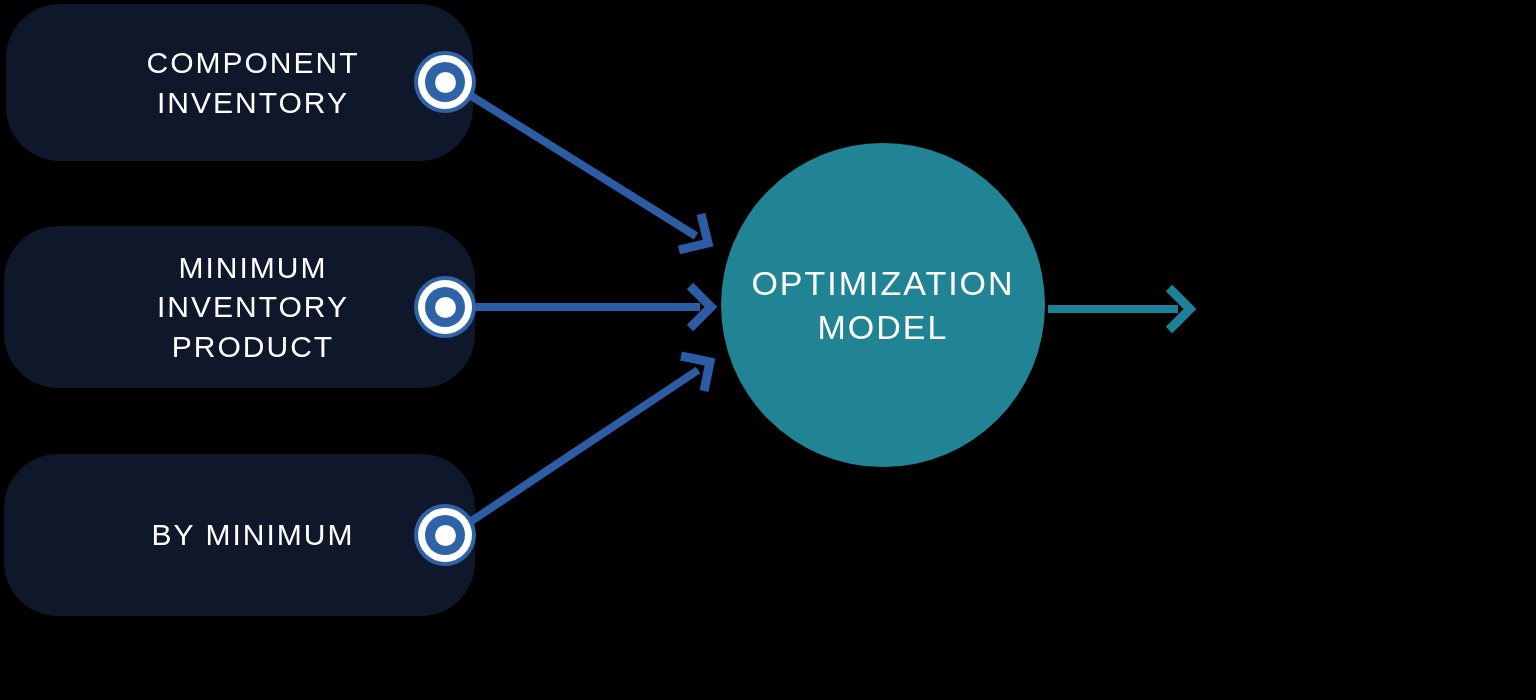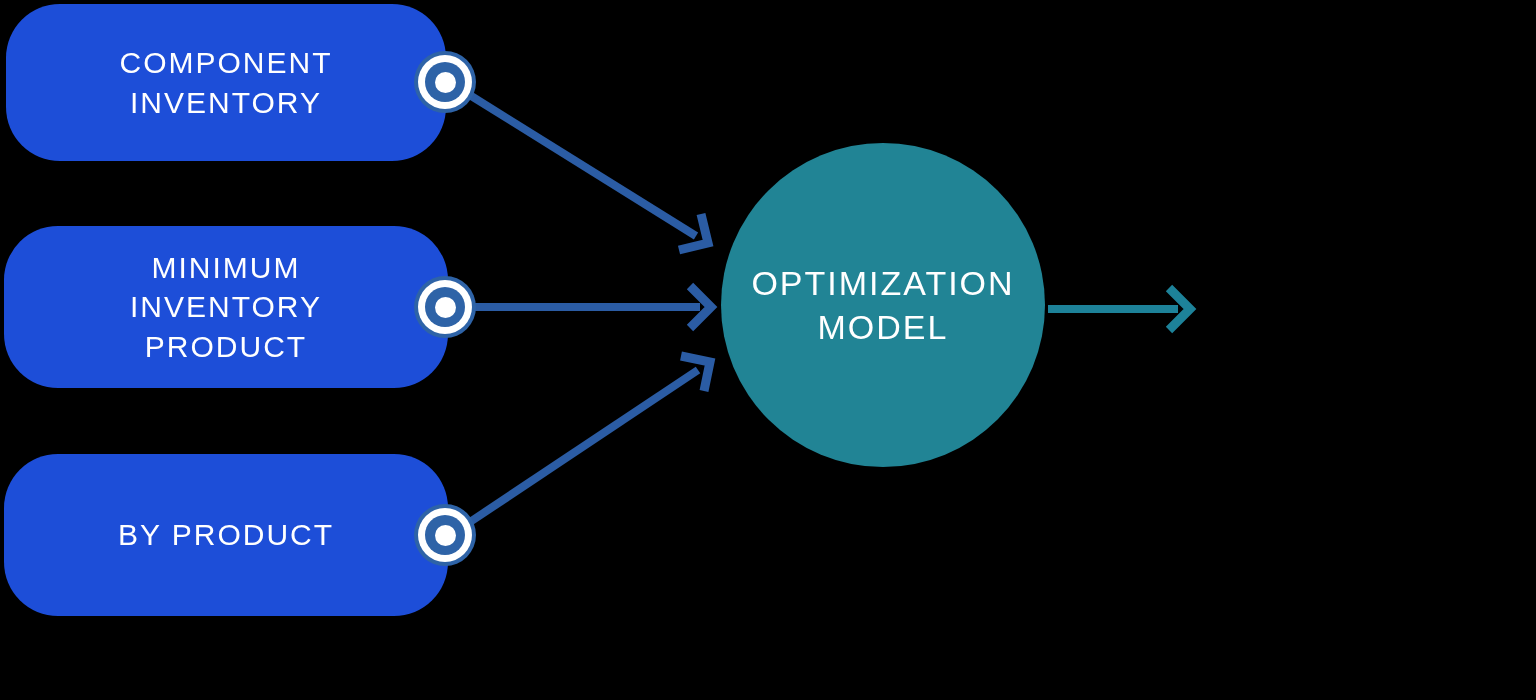--- a/index.html
+++ b/index.html
@@ -2,22 +2,22 @@
 <html><head>
 <meta charset="utf-8">
 <style>
   html,body{margin:0;padding:0;background:#000;}
   .canvas{
     position:relative;width:1536px;height:700px;overflow:hidden;
     background:#000;font-family:"Liberation Sans",sans-serif;
   }
   
   .inbox{
-    position:absolute;background:#1d4ed8;border-radius:54px;
-    display:flex;align-items:center;justify-content:center;color:#fff;z-index:2;
+    position:absolute;background:#0f172a;border-radius:54px;
+    display:flex;align-items:center;justify-content:center;color:#fff;z-index:2;padding-left:27px;
   }
   .inbox .label{
     white-space:pre-line;text-align:center;font-size:30px;line-height:1.32;
     letter-spacing:2px;font-weight:500;
   }
   #box1{left:6px;top:4px;width:440px;height:157px}
   #box2{left:4px;top:226px;width:444px;height:162px}
   #box3{left:4px;top:454px;width:444px;height:162px}
   
   .connector{
@@ -58,21 +58,21 @@
   <div class="inbox" id="box1">
     <span class="label">COMPONENT
 INVENTORY</span>
   </div>
   <div class="inbox" id="box2">
     <span class="label">MINIMUM
 INVENTORY
 PRODUCT</span>
   </div>
   <div class="inbox" id="box3">
-    <span class="label">BY PRODUCT</span>
+    <span class="label">BY MINIMUM</span>
   </div>
 
   <svg class="arrows" width="1536" height="700" viewBox="0 0 1536 700">
     <g>
       <line x1="452" y1="84" x2="696" y2="236" stroke="#2B5CA4" stroke-width="8"></line>
       <polyline points="701,214 708,243 679,250" fill="none" stroke="#2B5CA4" stroke-width="9"></polyline>
     </g>
     <g>
       <line x1="447" y1="307" x2="700" y2="307" stroke="#2B5CA4" stroke-width="8"></line>
       <polyline points="690,286 711,307 690,328" fill="none" stroke="#2B5CA4" stroke-width="9"></polyline>

